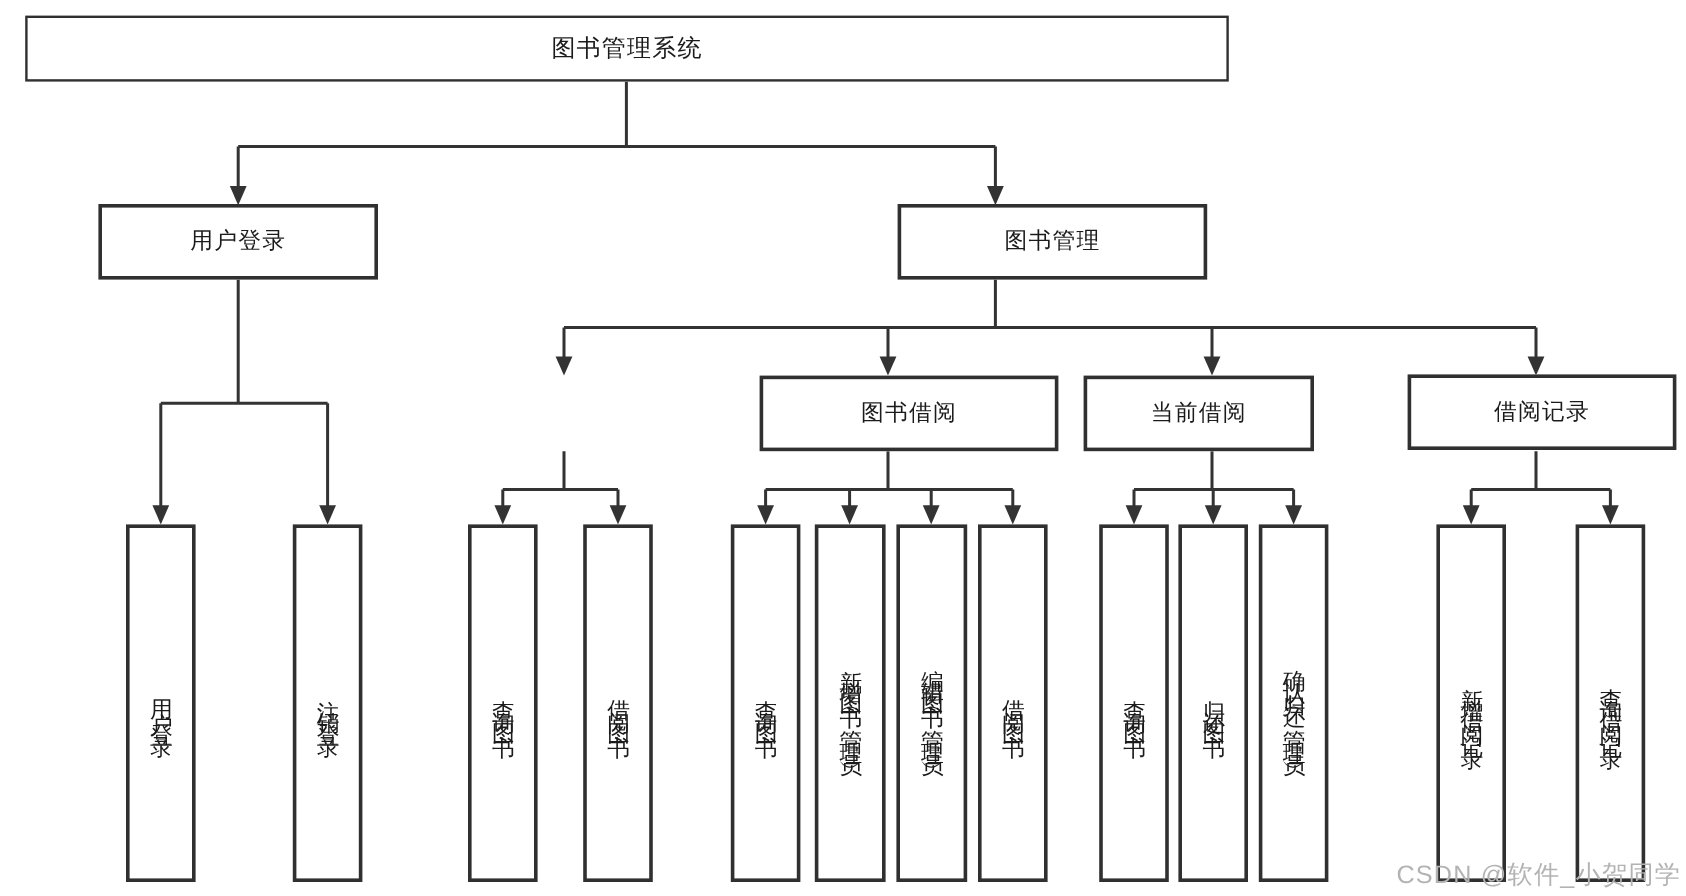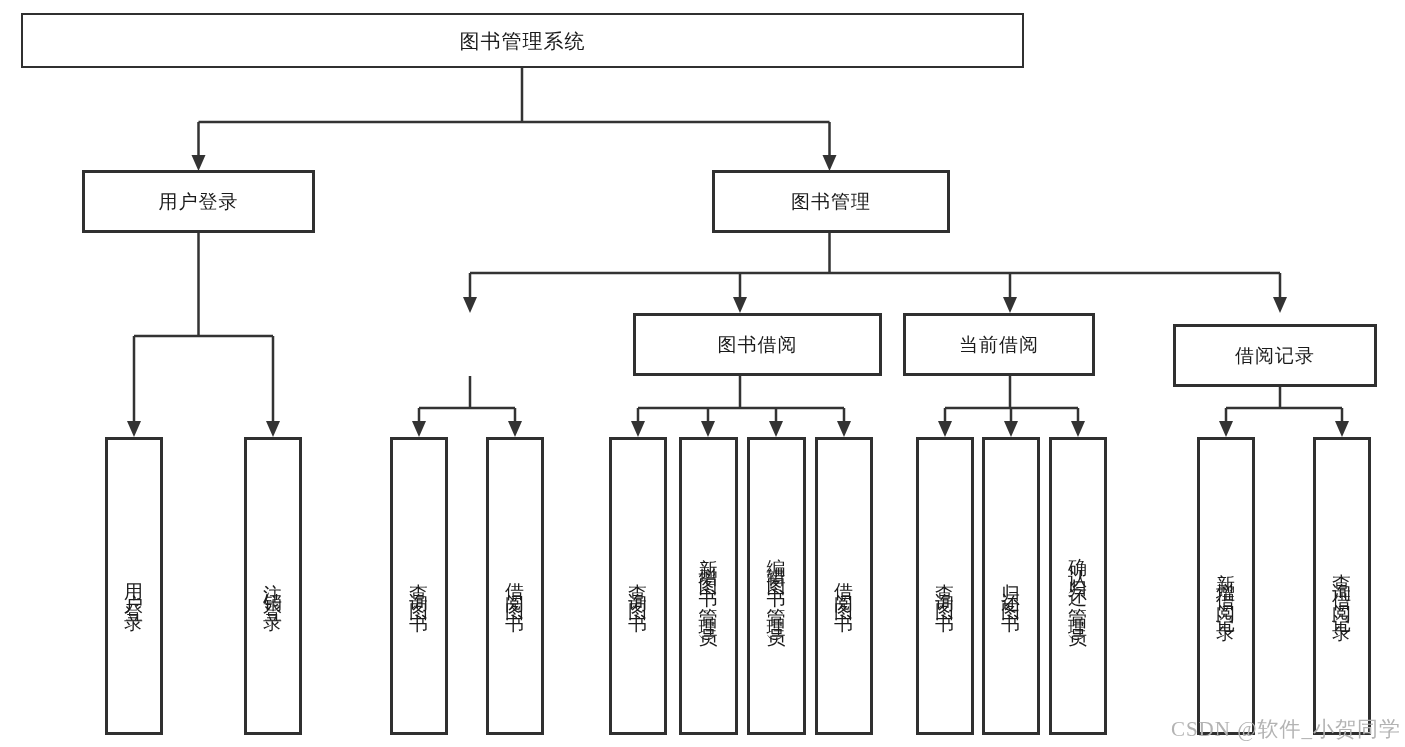--- a/index.html
+++ b/index.html
@@ -10,21 +10,21 @@
     --canvas:#ffffff;
     --watermark:#b3b3b3;
   }
   html,body{margin:0;padding:0;}
   body{
     width:1405px;height:747px;
     background:var(--canvas);
     font-family:"Liberation Sans","DejaVu Sans",sans-serif;
     overflow:hidden;
   }
-  .stage{position:relative;width:1405px;height:747px;background:var(--canvas);font-family:Liberation Serif, serif;}
+  .stage{position:relative;width:1405px;height:747px;background:var(--canvas);}
   .edges{position:absolute;left:0;top:0;width:1405px;height:747px;pointer-events:none;}
   .edges path{stroke:var(--line);stroke-width:2.5;fill:none;}
   .edges polygon{fill:var(--line);stroke:none;}
   .node{
     position:absolute;box-sizing:border-box;
     background:var(--box-bg);
     border:3px solid var(--box-border);
     color:var(--text);
     display:flex;align-items:center;justify-content:center;
     font-size:19px;line-height:1;
@@ -91,25 +91,25 @@
     <g>
       <path d="M1280 376 V408 M1226 408 H1342 M1226 408 V423 M1342 408 V423"></path>
       <polygon points="1219,421 1233,421 1226,437"></polygon>
       <polygon points="1335,421 1349,421 1342,437"></polygon>
     </g>
   </svg>
 
   <div class="node h root" style="left:21px;top:13px;width:1003px;height:55px">图书管理系统</div>
 
   <div class="node h" style="left:82px;top:170px;width:233px;height:63px">用户登录</div>
-  <div class="node h" style="left:712px;top:170px;width:238px;height:63px">图书管理</div>
+  <div class="node h" style="left:748px;top:170px;width:258px;height:63px">图书管理</div>
 
   <div class="node h" style="left:633px;top:313px;width:249px;height:63px">图书借阅</div>
   <div class="node h" style="left:903px;top:313px;width:192px;height:63px">当前借阅</div>
-  <div class="node h" style="left:1173px;top:324px;width:204px;height:63px">借阅记录</div>
+  <div class="node h" style="left:1173px;top:312px;width:224px;height:63px">借阅记录</div>
 
   <div class="node v" style="left:105px;top:437px;width:58px;height:298px">用户登录</div>
   <div class="node v" style="left:244px;top:437px;width:58px;height:298px">注销登录</div>
 
   <div class="node v" style="left:390px;top:437px;width:58px;height:298px">查询图书</div>
   <div class="node v" style="left:486px;top:437px;width:58px;height:298px">借阅图书</div>
 
   <div class="node v" style="left:609px;top:437px;width:58px;height:298px">查询图书</div>
   <div class="node v" style="left:679px;top:437px;width:59px;height:298px">新增图书（管理员）</div>
   <div class="node v" style="left:747px;top:437px;width:59px;height:298px">编辑图书（管理员）</div>

